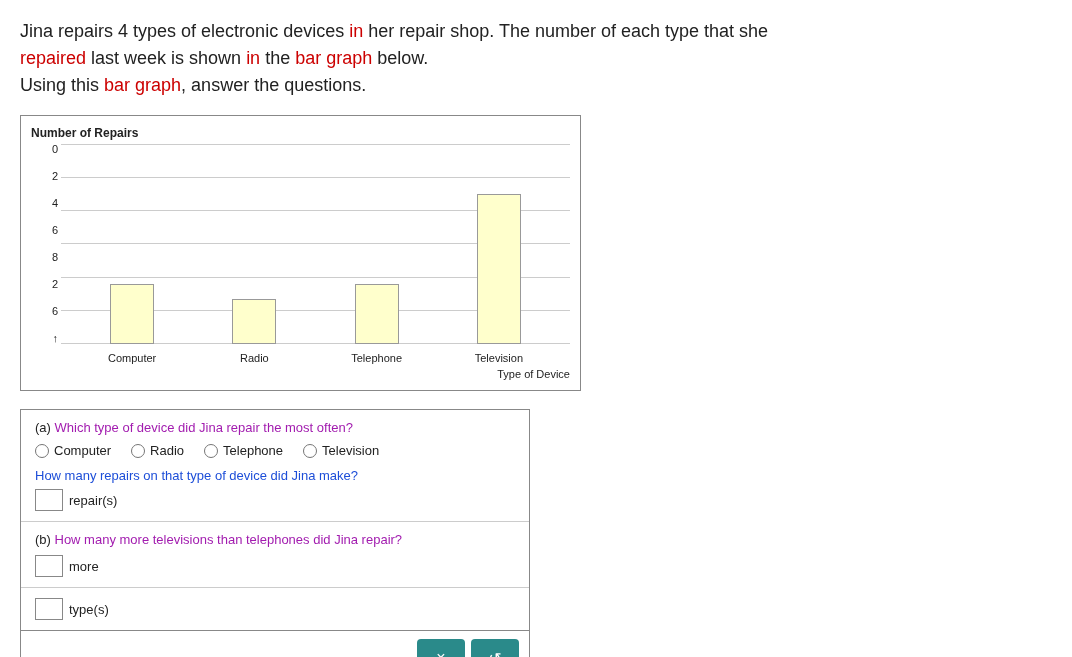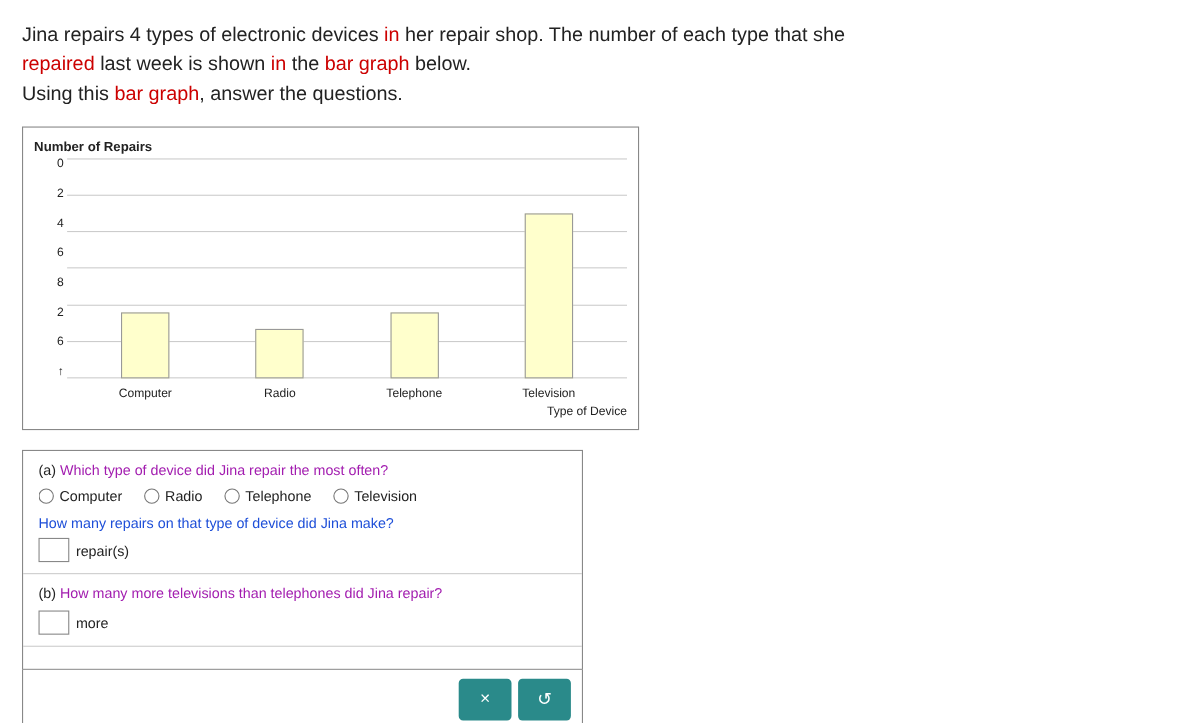--- a/index.html
+++ b/index.html
@@ -294,20 +294,24 @@
     <div class="question-label">
       <span>(b) </span><span class="highlight">How many more televisions than telephones did Jina repair?</span>
     </div>
     <div class="answer-row">
       <input type="text" class="answer-input" value="" style="">
       <span>more</span>
     </div>
   </div>
 
   <div class="question-section">
+    <div class="answer-row">
+      <input type="text" class="answer-input" value="" style="">
+      <span>type(s)</span>
+    </div>
   </div>
 
 </div>
 
 <div class="bottom-buttons">
   <button class="btn-action btn-x">×</button>
   <button class="btn-action btn-undo">↺</button>
 </div>
 
 </body></html>

